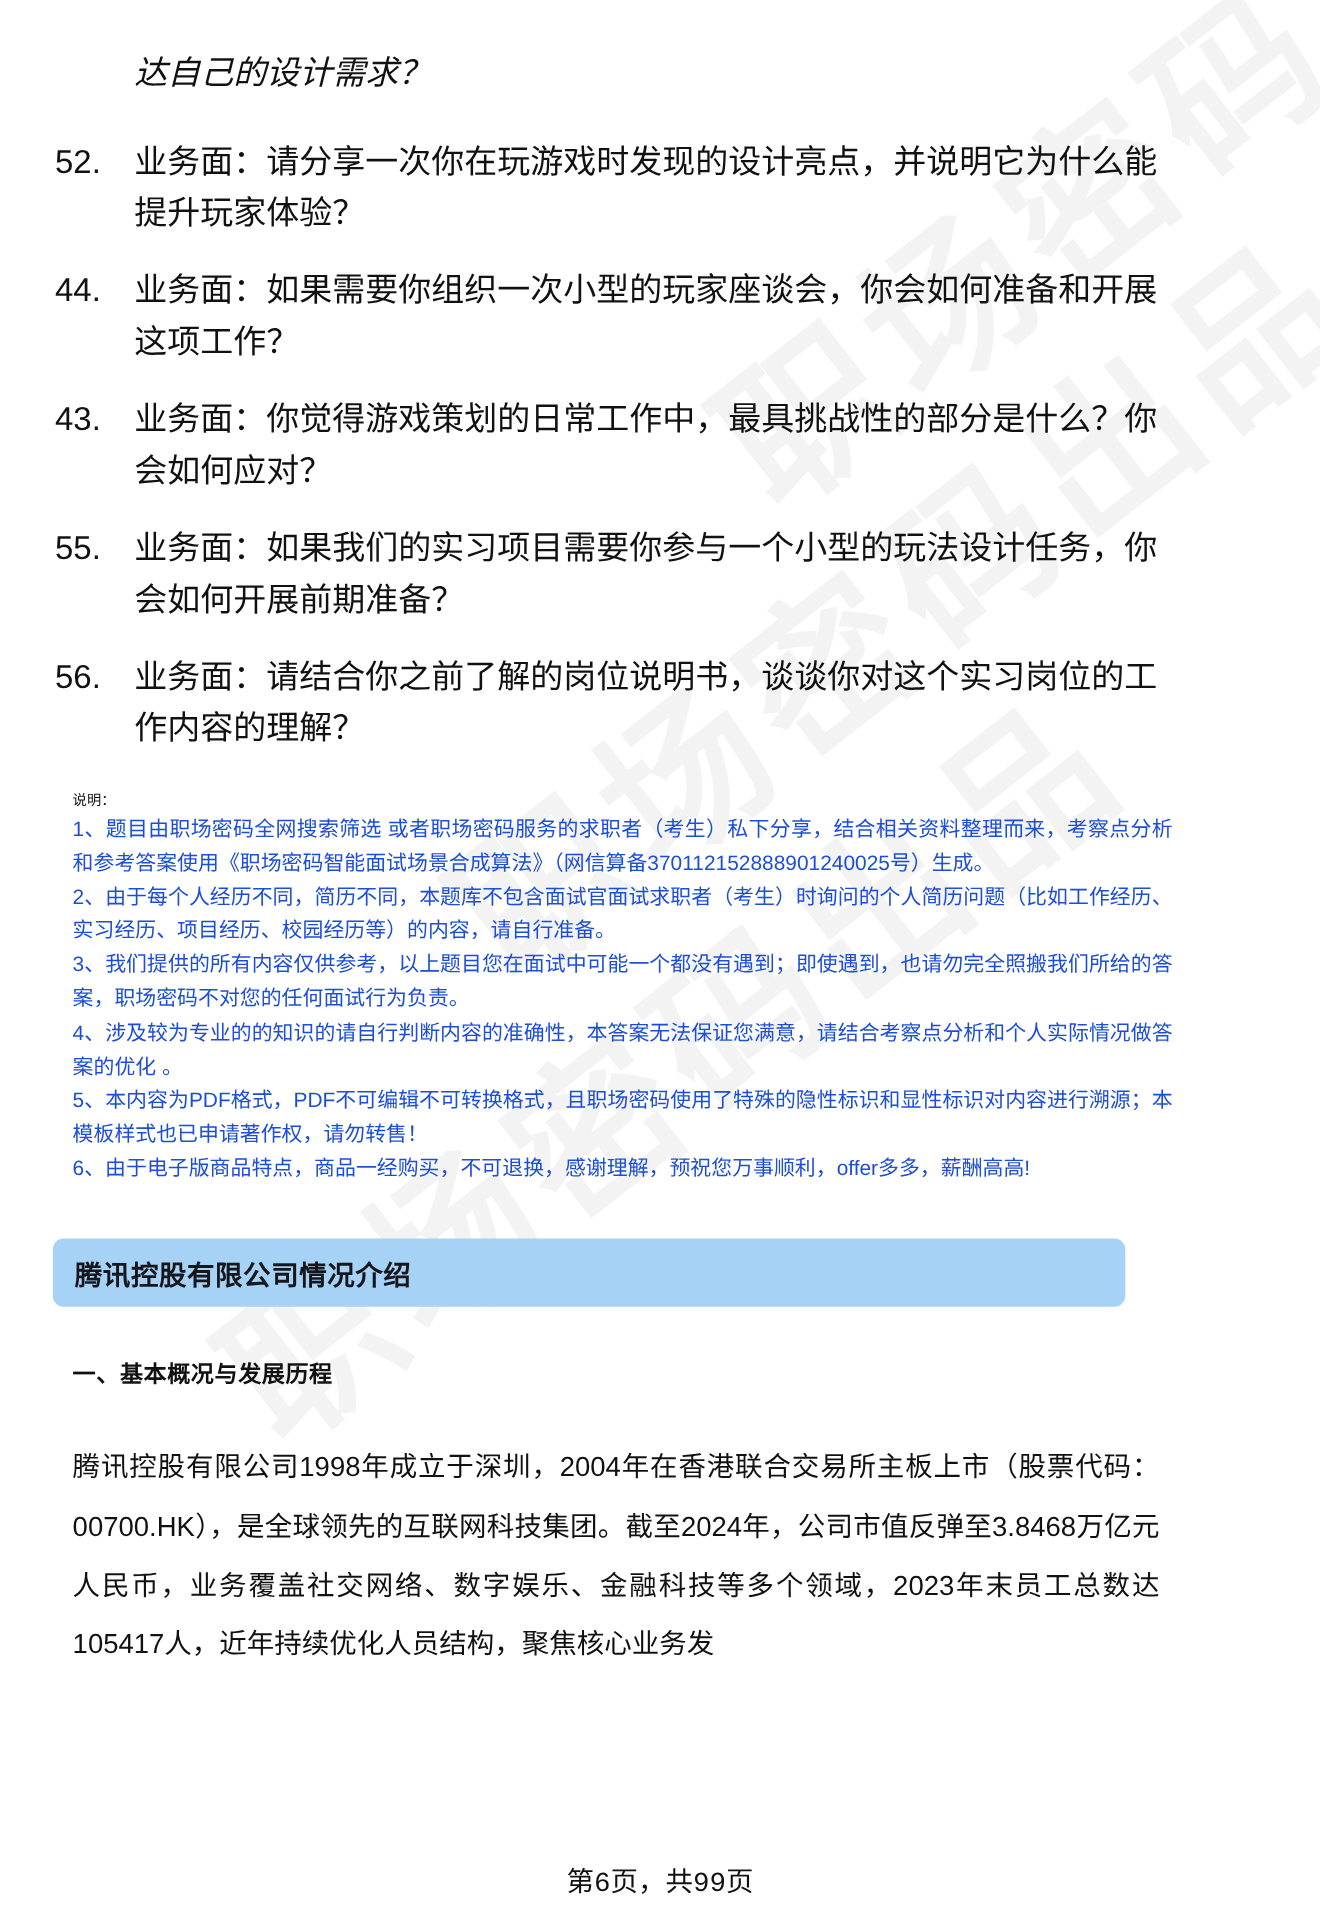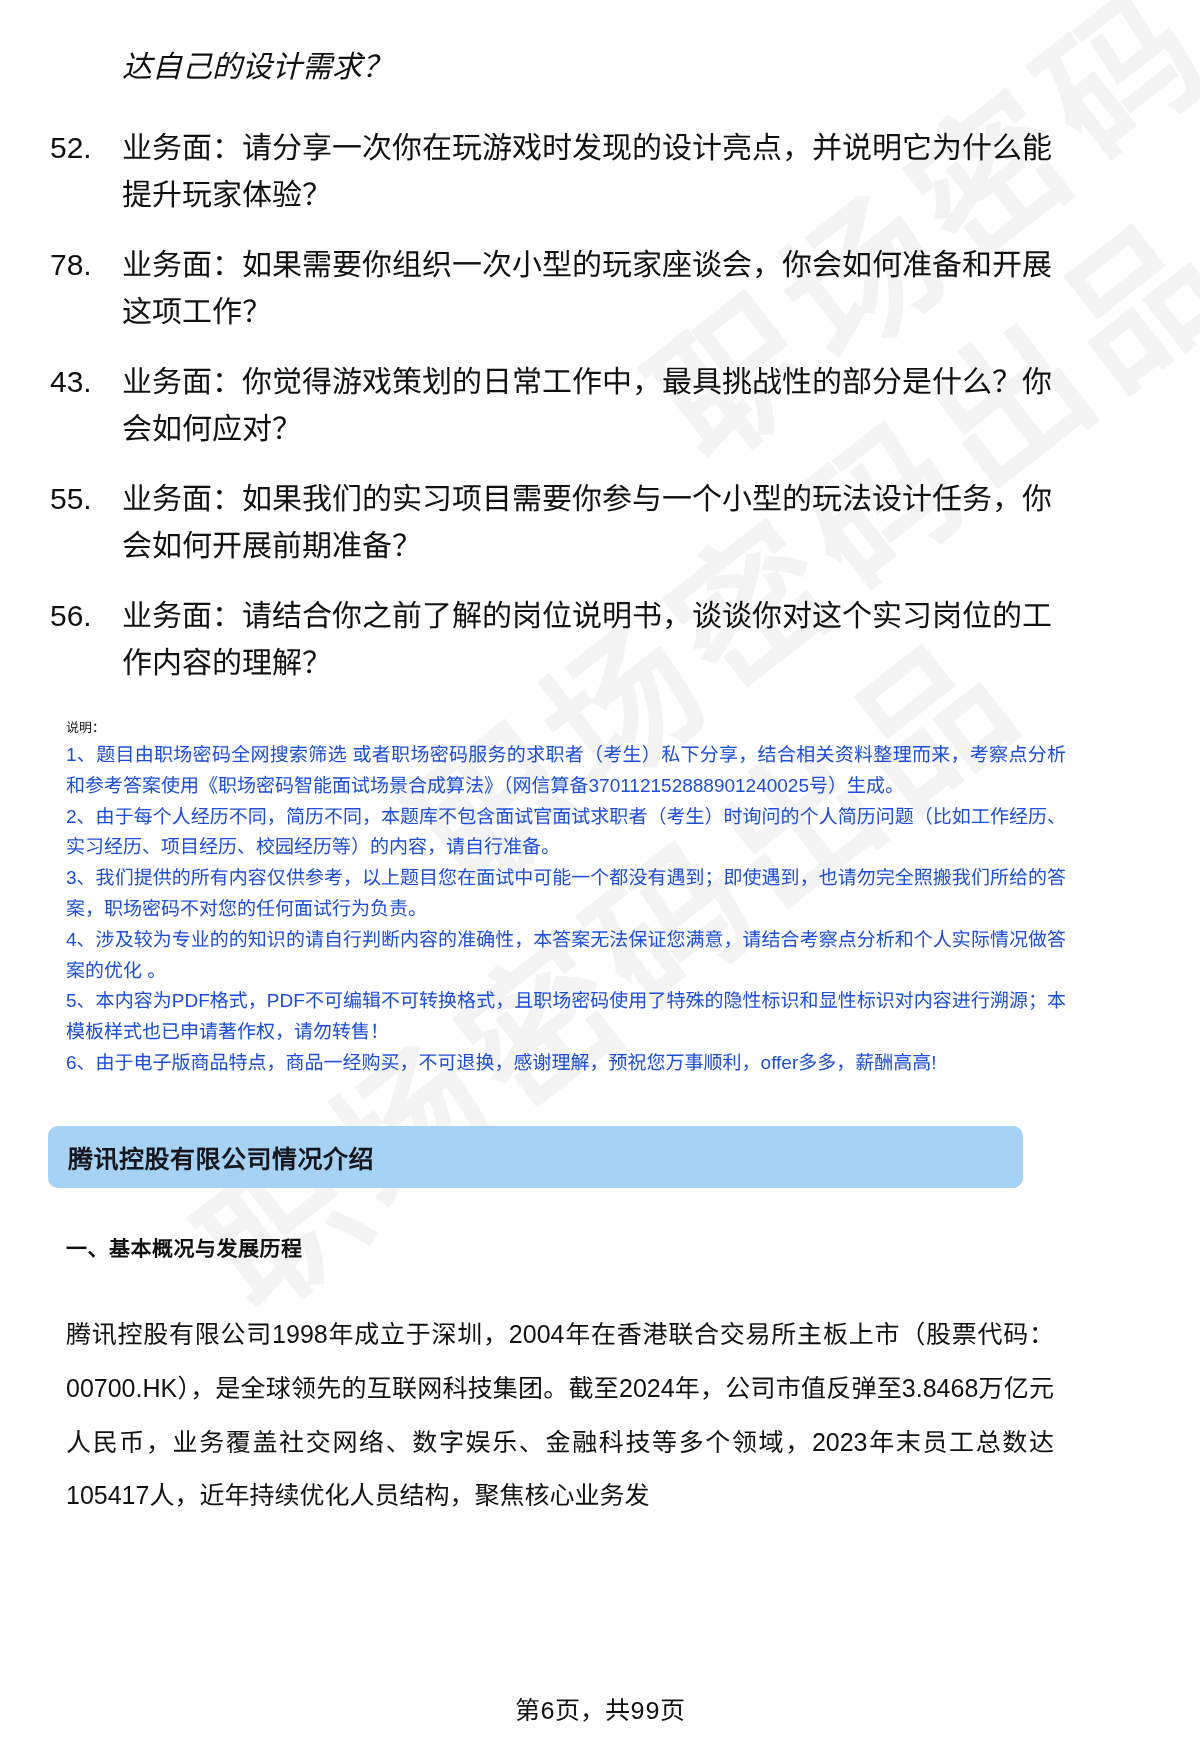--- a/index.html
+++ b/index.html
@@ -178,21 +178,21 @@
   <div class="q-continued">达自己的设计需求？</div>
 
   <div id="question-list">
 
     <div class="question-item">
       <div class="q-number">52.</div>
       <div class="q-text">业务面：请分享一次你在玩游戏时发现的设计亮点，并说明它为什么能提升玩家体验？</div>
     </div>
 
     <div class="question-item">
-      <div class="q-number">78.</div>
+      <div class="q-number">44.</div>
       <div class="q-text">业务面：如果需要你组织一次小型的玩家座谈会，你会如何准备和开展这项工作？</div>
     </div>
 
     <div class="question-item">
       <div class="q-number">43.</div>
       <div class="q-text">业务面：你觉得游戏策划的日常工作中，最具挑战性的部分是什么？你会如何应对？</div>
     </div>
 
     <div class="question-item">
       <div class="q-number">55.</div>

